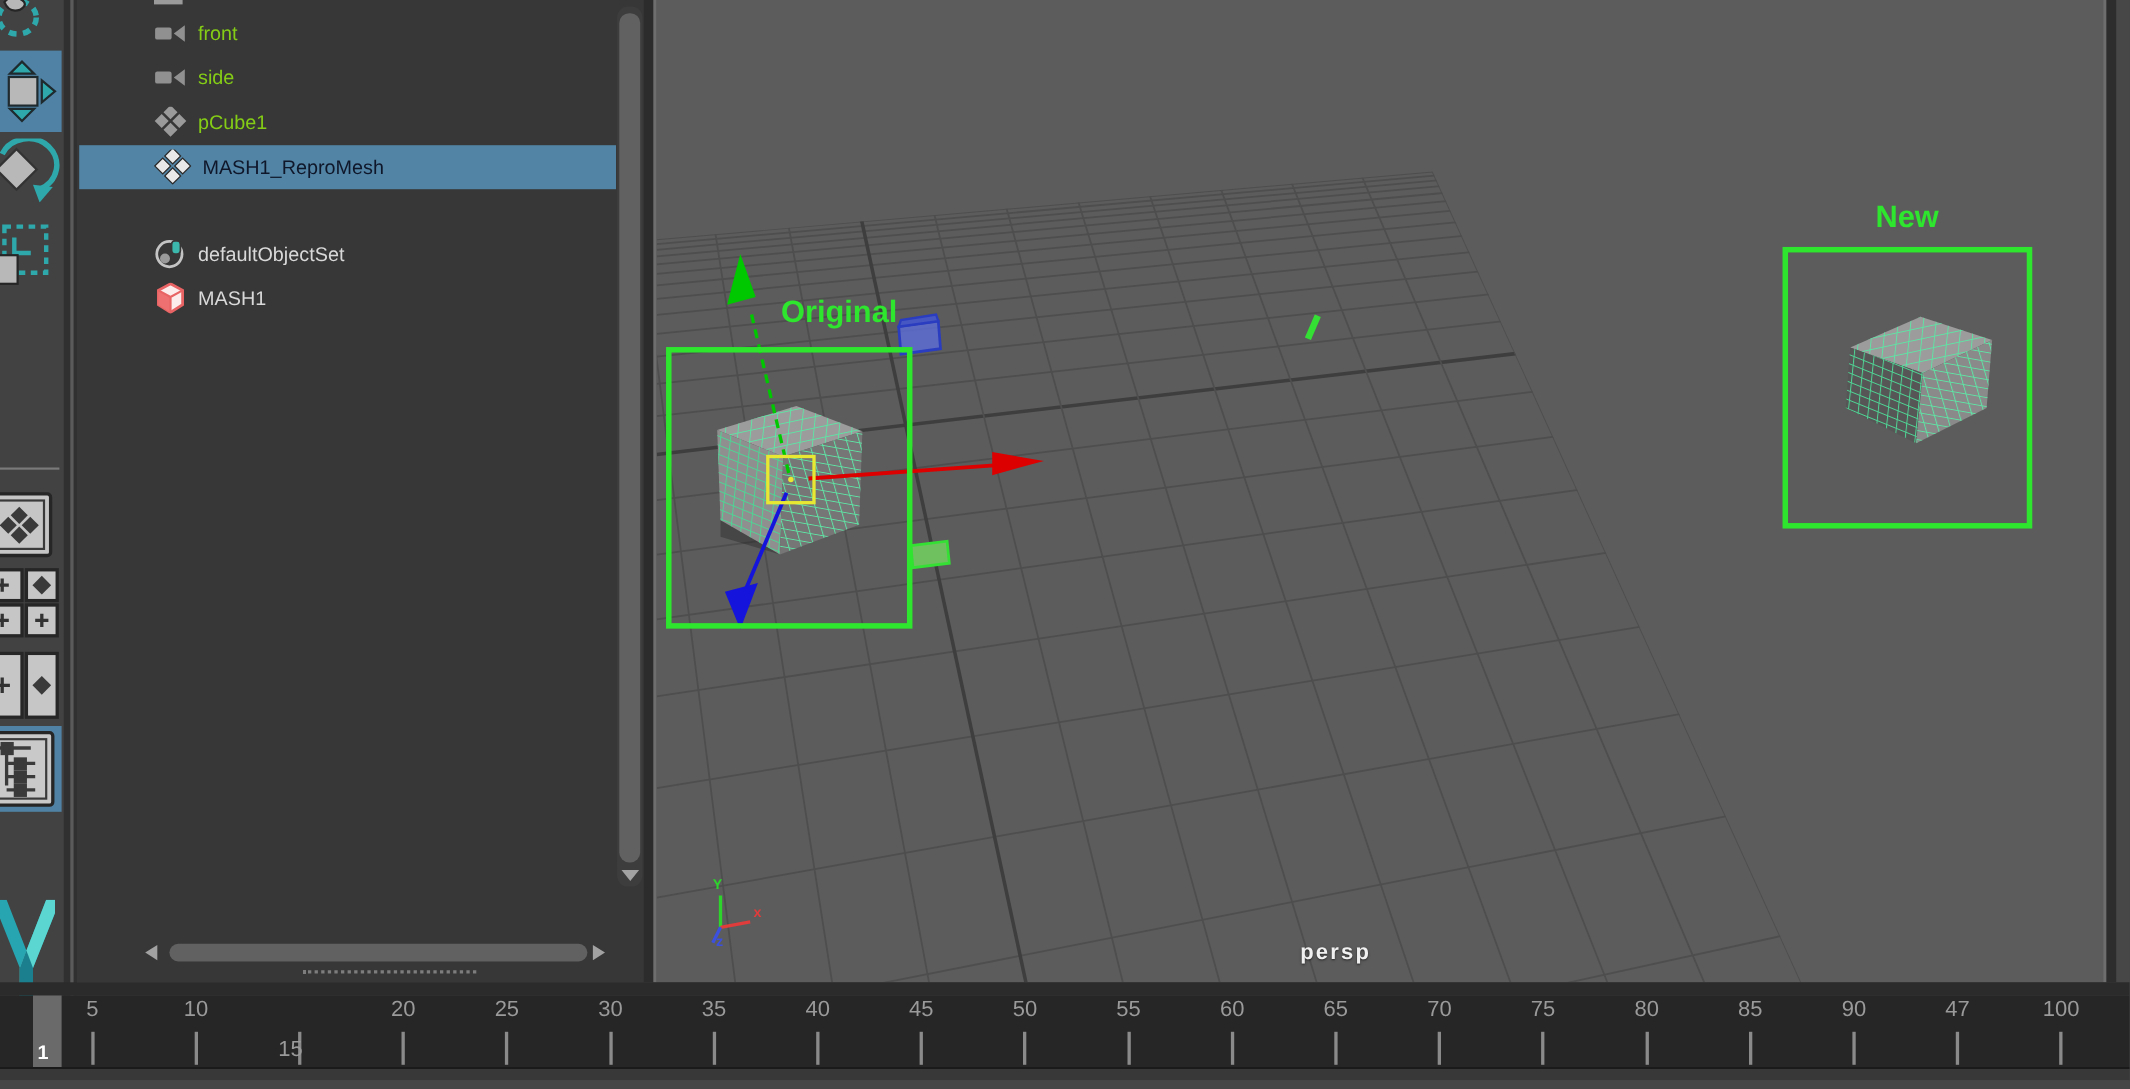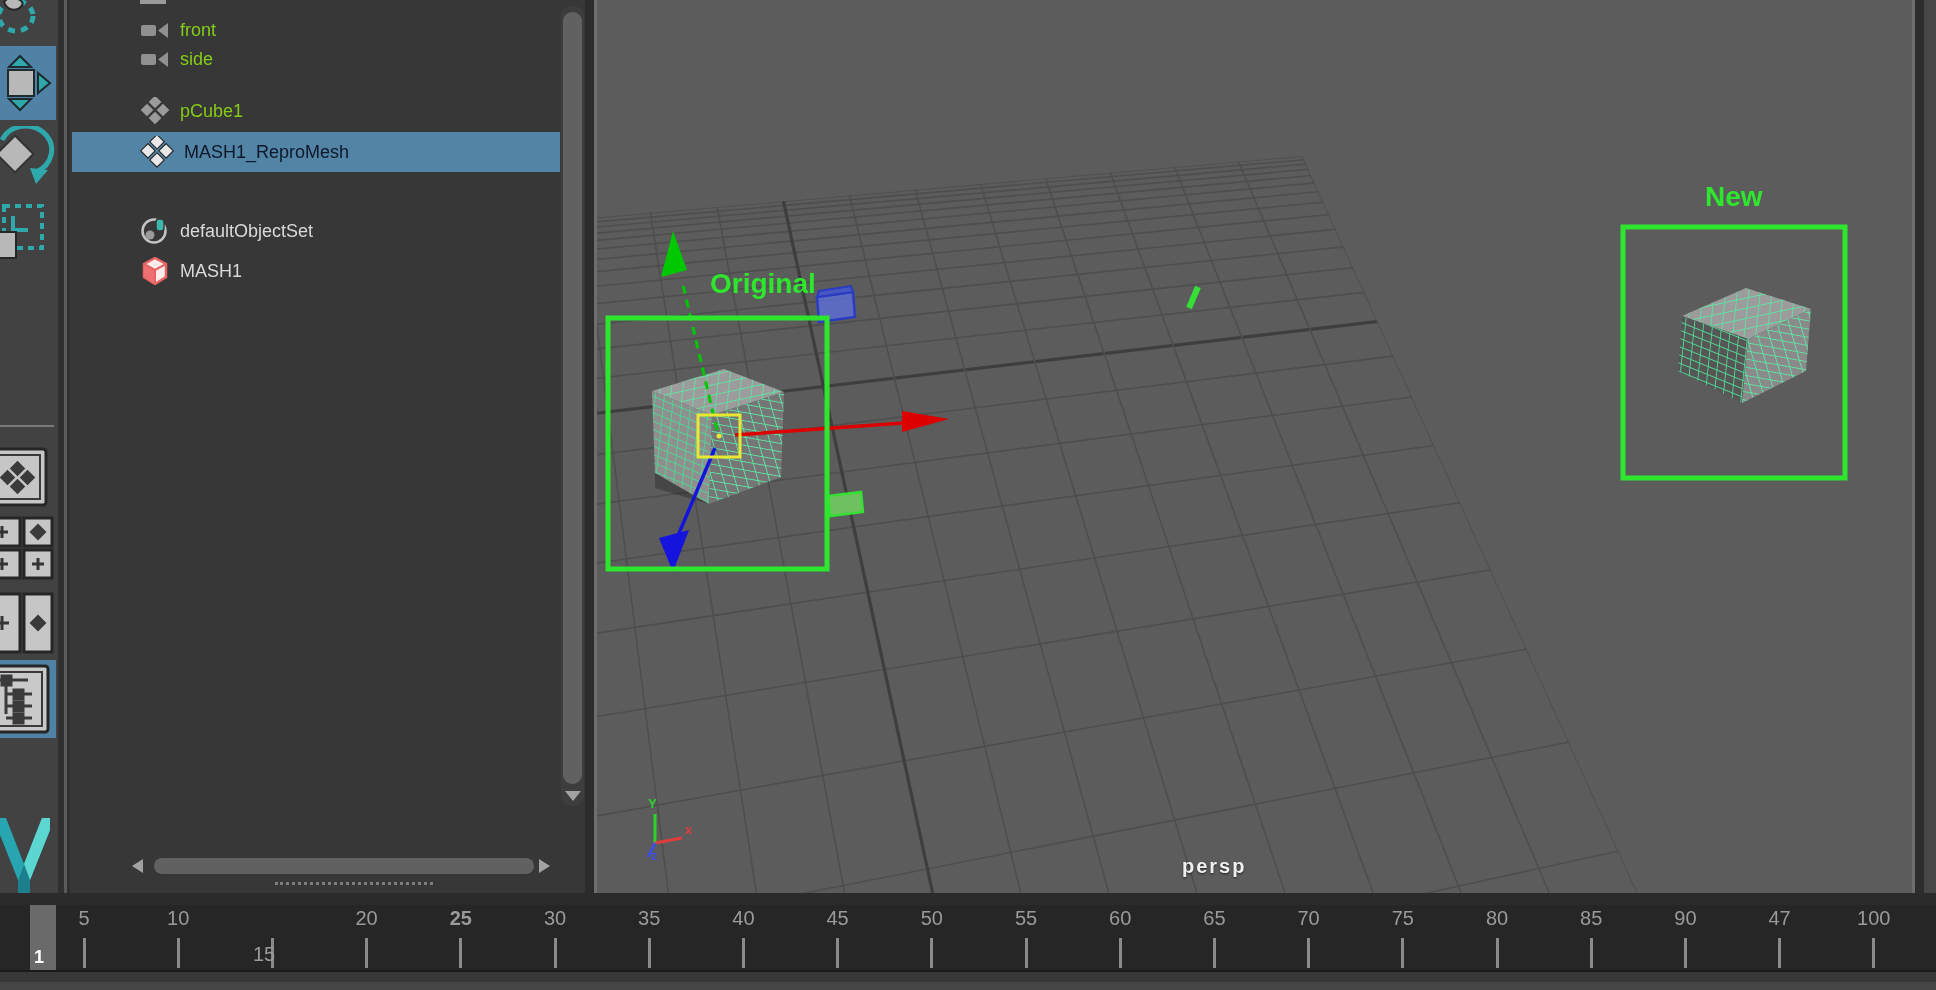--- a/index.html
+++ b/index.html
@@ -154,21 +154,21 @@
   <div class="abs" style="left:70px;top:0;width:26px;height:4px;background:#9a9a9a;"></div>
 
   <div class="row dim" style="top:11px;">
     <svg class="ric" viewBox="0 0 30 28">
       <rect x="1" y="9" width="15" height="11" rx="2" fill="#909090"></rect>
       <polygon points="28,7 28,22 18,14.5" fill="#909090"></polygon>
     </svg>
     <span class="rlabel">front</span>
   </div>
 
-  <div class="row dim" style="top:40px;">
+  <div class="row dim" style="top:51px;">
     <svg class="ric" viewBox="0 0 30 28">
       <rect x="1" y="9" width="15" height="11" rx="2" fill="#909090"></rect>
       <polygon points="28,7 28,22 18,14.5" fill="#909090"></polygon>
     </svg>
     <span class="rlabel">side</span>
   </div>
 
   <div class="row dim" style="top:92px;">
     <svg class="ric" viewBox="0 0 30 28">
       <g fill="#9a9a9a">
@@ -361,21 +361,21 @@
   <div id="ticks-host">
       <div class="tick" style="left: 82.5px;"></div>
       <div class="ticklabel" style="left: 62px;">5</div>
       <div class="tick" style="left: 176.7px;"></div>
       <div class="ticklabel" style="left: 156.2px;">10</div>
       <div class="tick" style="left: 270.9px;"></div>
       <div class="ticklabel" style="left: 242px; margin-top: 36px;">15</div>
       <div class="tick" style="left: 365.1px;"></div>
       <div class="ticklabel" style="left: 344.6px;">20</div>
       <div class="tick" style="left: 459.3px;"></div>
-      <div class="ticklabel" style="left: 438.8px; font-weight: bold;">25</div>
+      <div class="ticklabel" style="left: 438.8px;">25</div>
       <div class="tick" style="left: 553.5px;"></div>
       <div class="ticklabel" style="left: 533px;">30</div>
       <div class="tick" style="left: 647.7px;"></div>
       <div class="ticklabel" style="left: 627.2px;">35</div>
       <div class="tick" style="left: 741.9px;"></div>
       <div class="ticklabel" style="left: 721.4px;">40</div>
       <div class="tick" style="left: 836.1px;"></div>
       <div class="ticklabel" style="left: 815.6px;">45</div>
       <div class="tick" style="left: 930.3px;"></div>
       <div class="ticklabel" style="left: 909.8px;">50</div>

